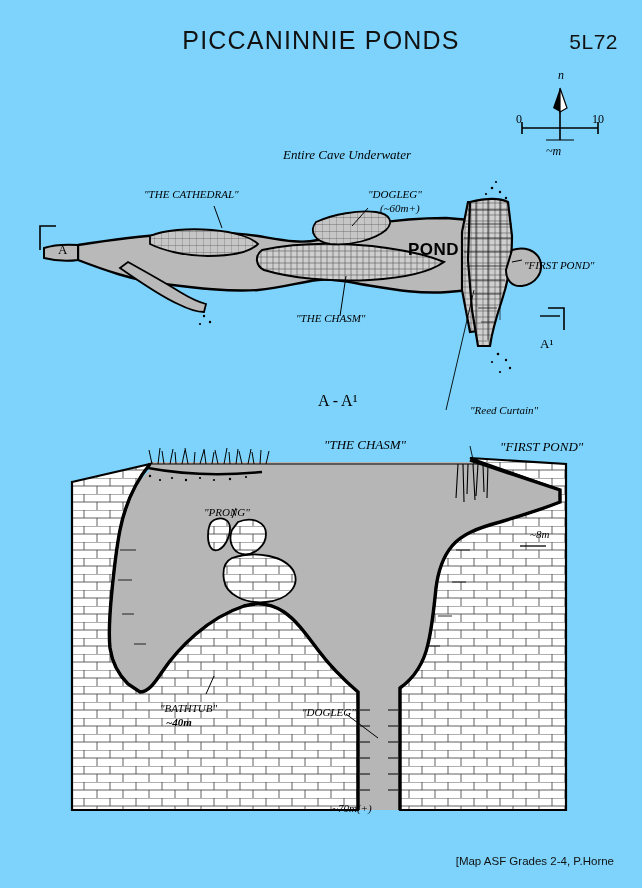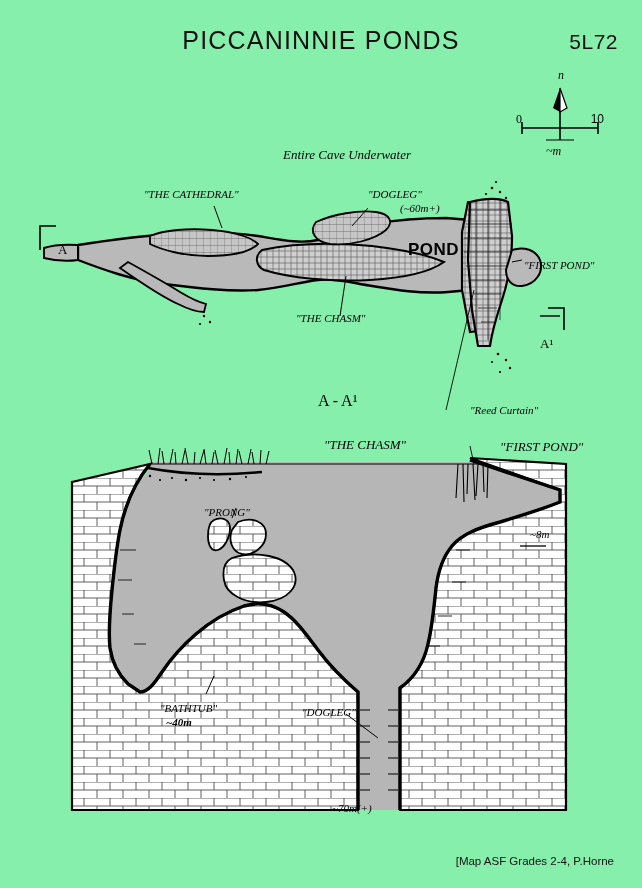--- a/index.html
+++ b/index.html
@@ -7,21 +7,21 @@
     padding: 0;
     background: #ffffff;
   }
   body {
     font-family: "Liberation Sans", sans-serif;
   }
   #page {
     position: relative;
     width: 642px;
     height: 888px;
-    background: #86efac;
+    background: #7dd3fc;
     overflow: hidden;
   }
   .abs { position: absolute; }
 
   
   #title {
     left: 0; right: 0; top: 26px;
     text-align: center;
     font-size: 25px;
     letter-spacing: 1.2px;
@@ -47,21 +47,21 @@
     font-family: "Liberation Serif", serif;
   }
   #northblock .scalenum-left {
     left: 0px; top: 44px;
     font-size: 12px;
     font-family: "Liberation Serif", serif;
   }
   #northblock .scalenum-right {
     right: 0px; top: 44px;
     font-size: 12px;
-    font-family: Liberation Sans, sans-serif;
+    font-family: Liberation Serif, serif;
   }
   #northblock .munit {
     left: 30px; top: 76px;
     font-size: 12px;
     font-style: italic;
     font-family: "Liberation Serif", serif;
   }
 
   
   .ann {
@@ -213,21 +213,21 @@
 
       <line x1="214" y1="66" x2="222" y2="88" stroke="#000" stroke-width="1"></line>
       <line x1="368" y1="68" x2="352" y2="86" stroke="#000" stroke-width="1"></line>
       <line x1="340" y1="176" x2="346" y2="136" stroke="#000" stroke-width="1"></line>
       <line x1="522" y1="120" x2="512" y2="122" stroke="#000" stroke-width="1"></line>
       <line x1="446" y1="270" x2="474" y2="150" stroke="#000" stroke-width="0.9"></line>
     </svg>
 
     <div class="abs ann" style="left:144px; top:48px;">"THE CATHEDRAL"</div>
     <div class="abs ann" style="left:368px; top:48px;">"DOGLEG"</div>
-    <div class="abs ann" style="left:380px; top:62px;margin-left:20px;">(~60m+)</div>
+    <div class="abs ann" style="left:380px; top:62px;">(~60m+)</div>
     <div class="abs ann" style="left:296px; top:172px;">"THE CHASM"</div>
     <div class="abs ann" style="left:524px; top:118px; line-height:1.3;">"FIRST POND"</div>
     <div class="abs plan-label" style="left:408px; top:100px;">POND</div>
     <div class="abs aa-label" style="left:58px; top:102px;">A</div>
     <div class="abs aa-label" style="left:540px; top:196px;">A¹</div>
   </div>
 
   <div class="abs ann big" style="left:283px; top:148px;">Entire Cave Underwater</div>
 
   <div class="abs sect-label" style="left:318px; top:392px;">A - A¹</div>

